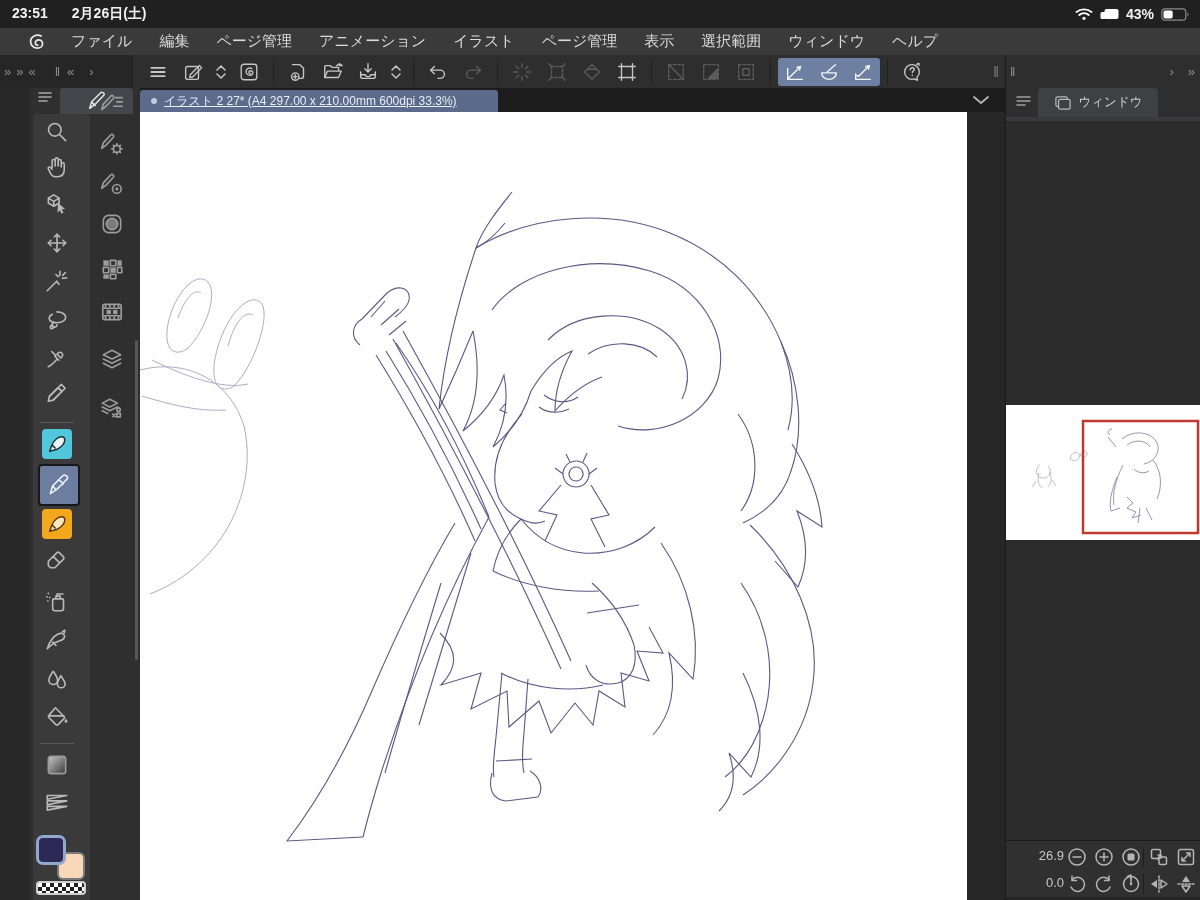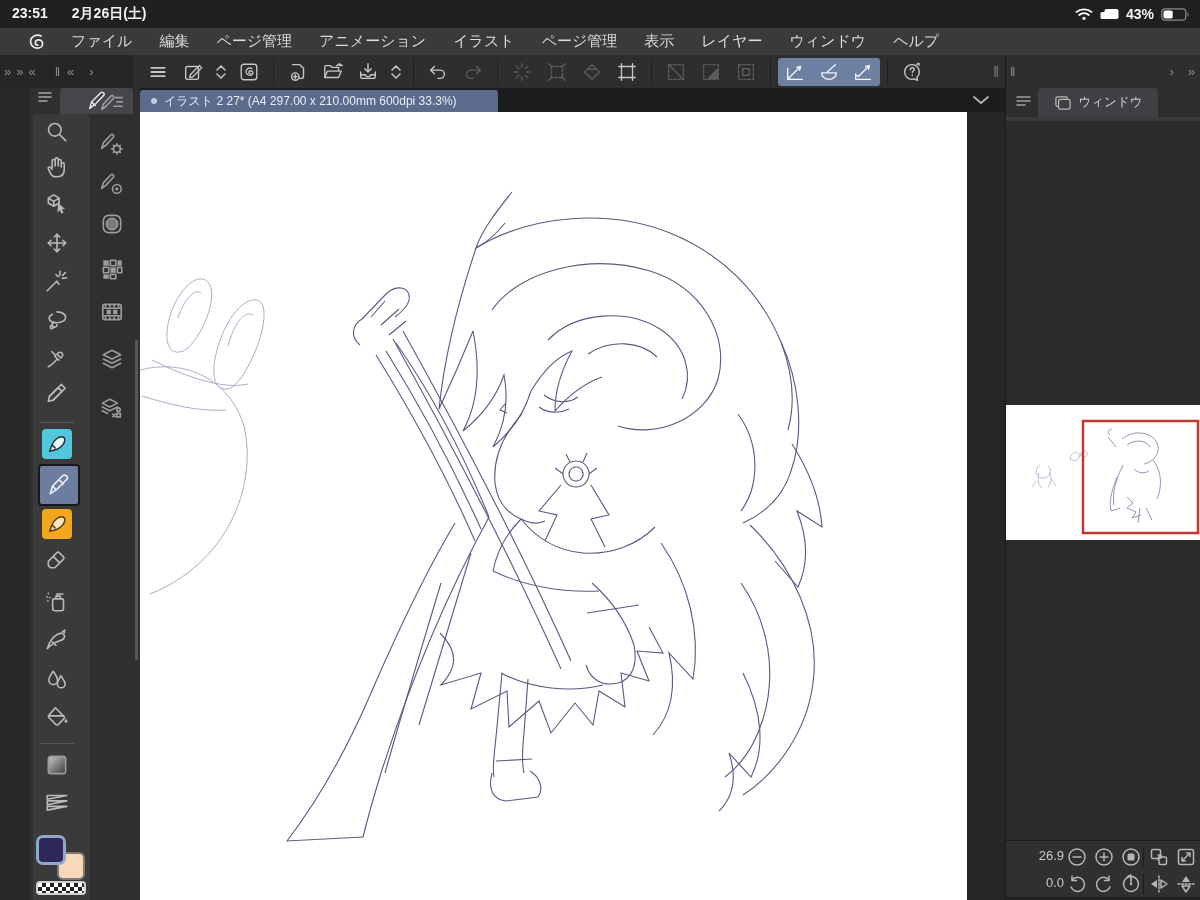--- a/index.html
+++ b/index.html
@@ -38,21 +38,21 @@
   #scrollbar{left:135px;top:252px;width:3px;height:320px;background:#575757;border-radius:2px;}
   #fg-swatch{left:36px;top:747px;width:30px;height:30px;border-radius:7px;border:3px solid #8fa8cc;box-sizing:border-box;z-index:3;}
   #bg-swatch{left:57px;top:764px;width:28px;height:28px;border-radius:6px;border:2px solid #7a7a7a;box-sizing:border-box;z-index:2;}
   #transparent-swatch{left:36px;top:793px;width:50px;height:14px;border-radius:4px;border:2px solid #cfcfcf;box-sizing:border-box;background:#fff;
      background-image:linear-gradient(45deg,#222 25%,transparent 25%,transparent 75%,#222 75%),linear-gradient(45deg,#222 25%,transparent 25%,transparent 75%,#222 75%);
      background-size:8px 8px;background-position:0 0,4px 4px;z-index:3;}
   
   #tab-bar{left:140px;top:88px;width:865px;height:24px;background:#1d1d1d;}
   #doc-tab{left:0;top:2px;height:22px;width:358px;background:#5c6b8c;border-radius:3px 3px 0 0;display:flex;align-items:center;gap:7px;padding-left:11px;box-sizing:border-box;}
   #doc-dot{width:6px;height:6px;border-radius:50%;background:#c2cbdc;}
-  #doc-title{font-size:12px;color:#e9edf5;white-space:nowrap;}
+  #doc-title{font-size:12px;color:#e9edf5;white-space:nowrap;text-decoration:underline;}
   #tabbar-collapse{left:828px;top:3px;width:26px;height:18px;display:flex;align-items:center;justify-content:center;}
   #canvas-area{left:140px;top:112px;width:865px;height:788px;background:#262626;}
   #canvas{left:0;top:0;width:827px;height:788px;background:#ffffff;}
   
   #right-panel{left:1005px;top:55px;width:195px;height:845px;background:#2b2b2b;border-left:1px solid #191919;box-sizing:border-box;}
   #rp-header{left:0;top:0;width:195px;height:33px;background:#2e2e2e;display:flex;align-items:center;color:#8f8f8f;font-size:13px;}
   #rp-tabrow{left:0;top:33px;width:195px;height:29px;background:#2e2e2e;}
   #rp-burger{left:10px;top:38px;color:#a0a0a0;}
   #nav-tab{left:32px;top:33px;width:120px;height:29px;background:#3e4043;border-radius:4px 4px 0 0;display:flex;align-items:center;gap:7px;justify-content:center;}
   #nav-tab-label{font-size:12.5px;color:#cfcfcf;}
@@ -99,21 +99,21 @@
     <svg width="22" height="22" viewBox="0 0 24 24" style="margin-right:-4px;">
       <path d="M16.5,5.5 C11.5,2.8 5,6.2 5,11.4 c0,4.6 3.8,7.3 7.5,7.3 3.2,0 5.6,-2 5.6,-4.8 0,-2.5-2-4.2-4.4-4.2-2,0-3.5,1.3-3.5,3.1 0,1.5 1.2,2.6 2.6,2.6" stroke="#e8e8e8" stroke-width="1.9" fill="none" stroke-linecap="round"></path>
     </svg>
     <span class="menu-item">ファイル</span>
     <span class="menu-item">編集</span>
     <span class="menu-item">ページ管理</span>
     <span class="menu-item">アニメーション</span>
     <span class="menu-item">イラスト</span>
     <span class="menu-item">ページ管理</span>
     <span class="menu-item">表示</span>
-    <span class="menu-item">レイヤー</span>
+    <span class="menu-item">選択範囲</span>
     <span class="menu-item">ウィンドウ</span>
     <span class="menu-item">ヘルプ</span>
   </div>
 
   <div id="command-bar" class="abs">
     <div id="dock-left">
       <span class="chev">»</span>
       <span class="chev">»</span>
       <span class="chev">«</span>
       <span style="margin-left:14px">‖</span>

